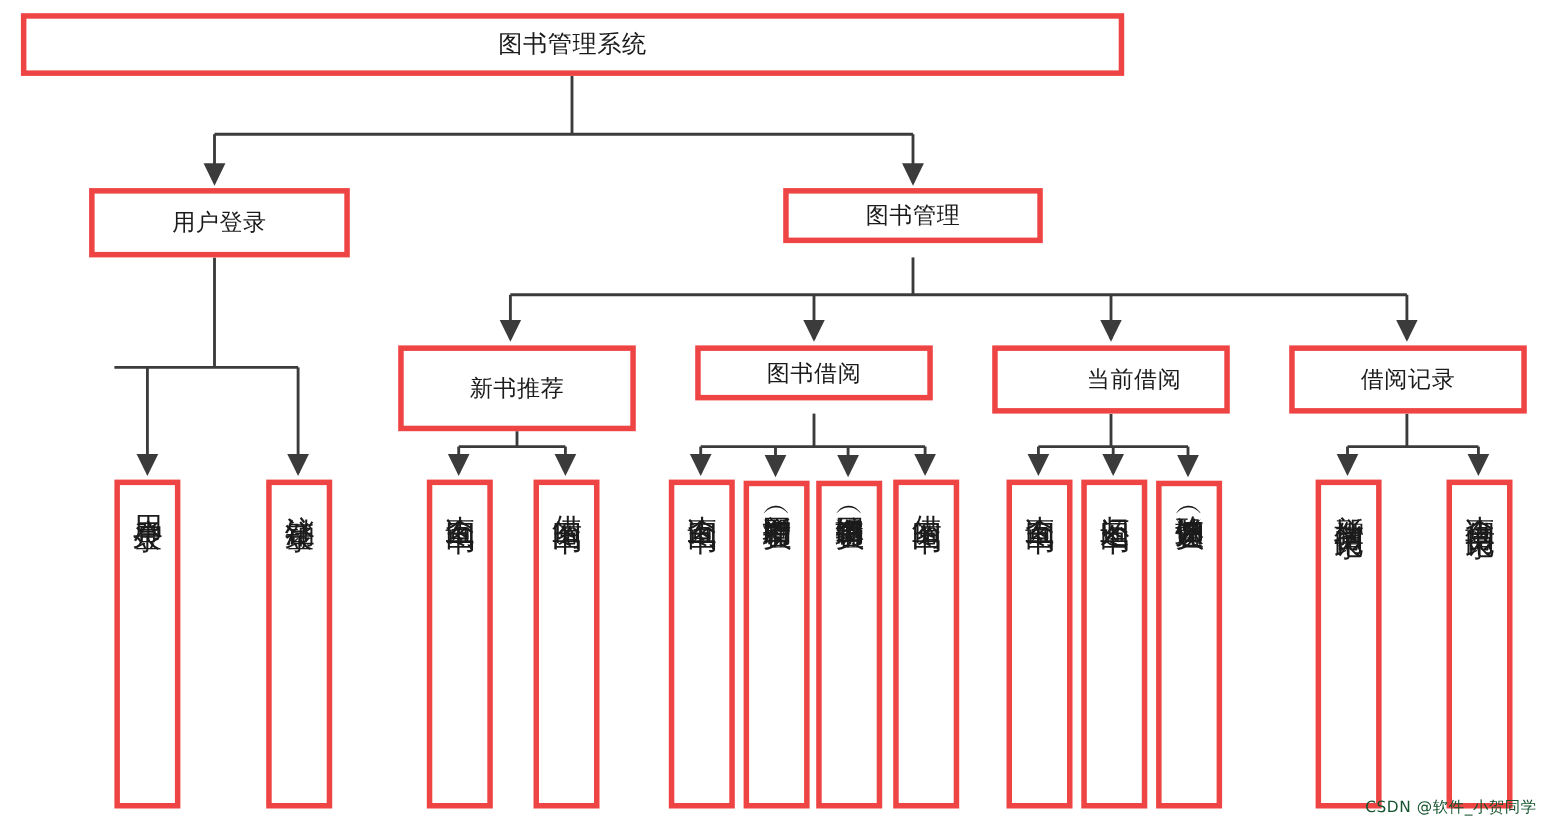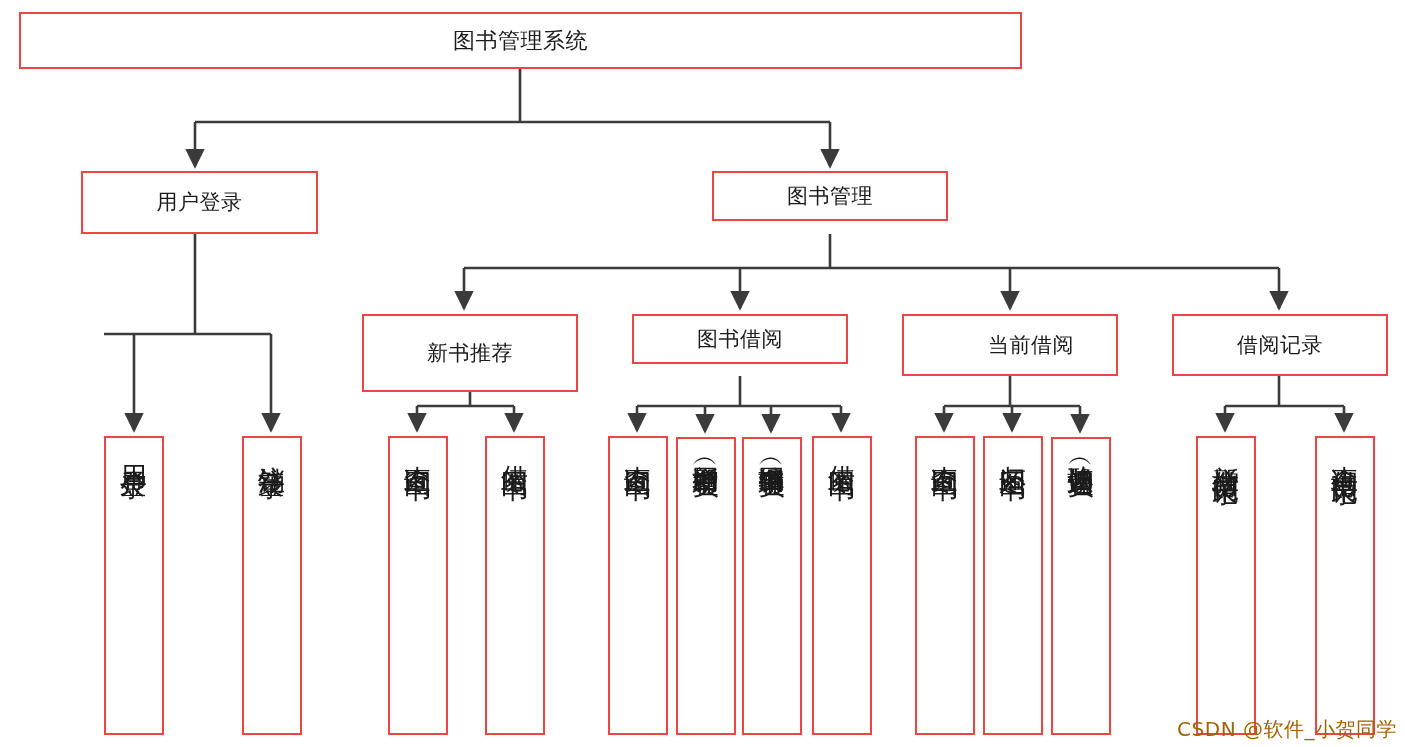--- a/index.html
+++ b/index.html
@@ -23,21 +23,21 @@
     left: 0;
     top: 0;
     width: 1405px;
     height: 747px;
     pointer-events: none;
   }
   .node {
     position: absolute;
     box-sizing: border-box;
     background: #ffffff;
-    border: 2px solid #ef4444;
+    border: 5px solid #ef4444;
     display: flex;
     align-items: center;
     justify-content: center;
     z-index: 2;
   }
   .node .label {
     color: #1b1b1b;
     text-align: center;
     line-height: 1.18;
     letter-spacing: 0.5px;
@@ -65,22 +65,22 @@
     white-space: nowrap;
   }
   .node.vert.tight .label {
     font-size: 26px;
     letter-spacing: 1px;
   }
   #watermark {
     position: absolute;
     right: 8px;
     bottom: 4px;
-    font-size: 20px;
-    color: #a16207;
+    font-size: 14px;
+    color: #14532d;
     letter-spacing: 0.5px;
     z-index: 5;
     white-space: nowrap;
     font-family: "DejaVu Sans", "Liberation Sans", sans-serif;
   }
 </style>
 </head>
 <body>
 
 <div id="canvas">

